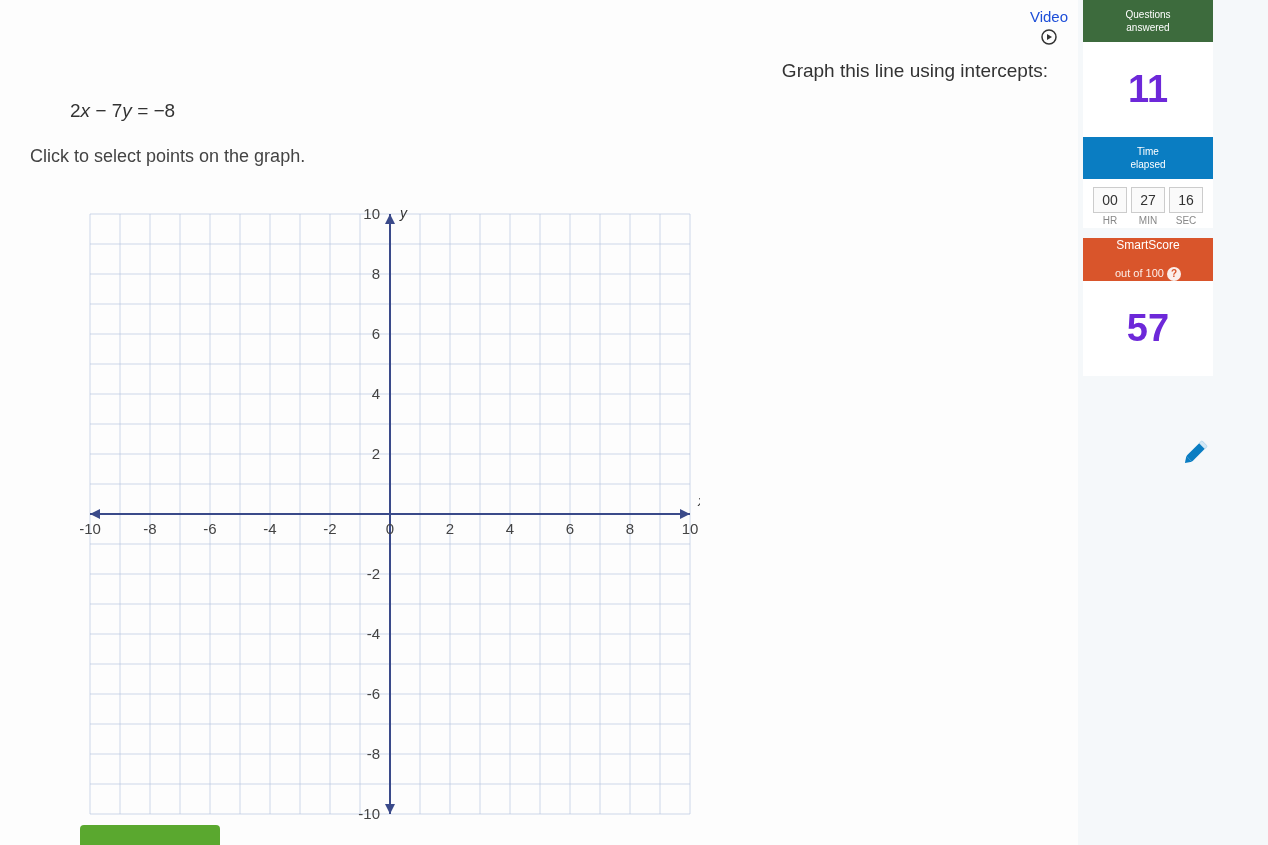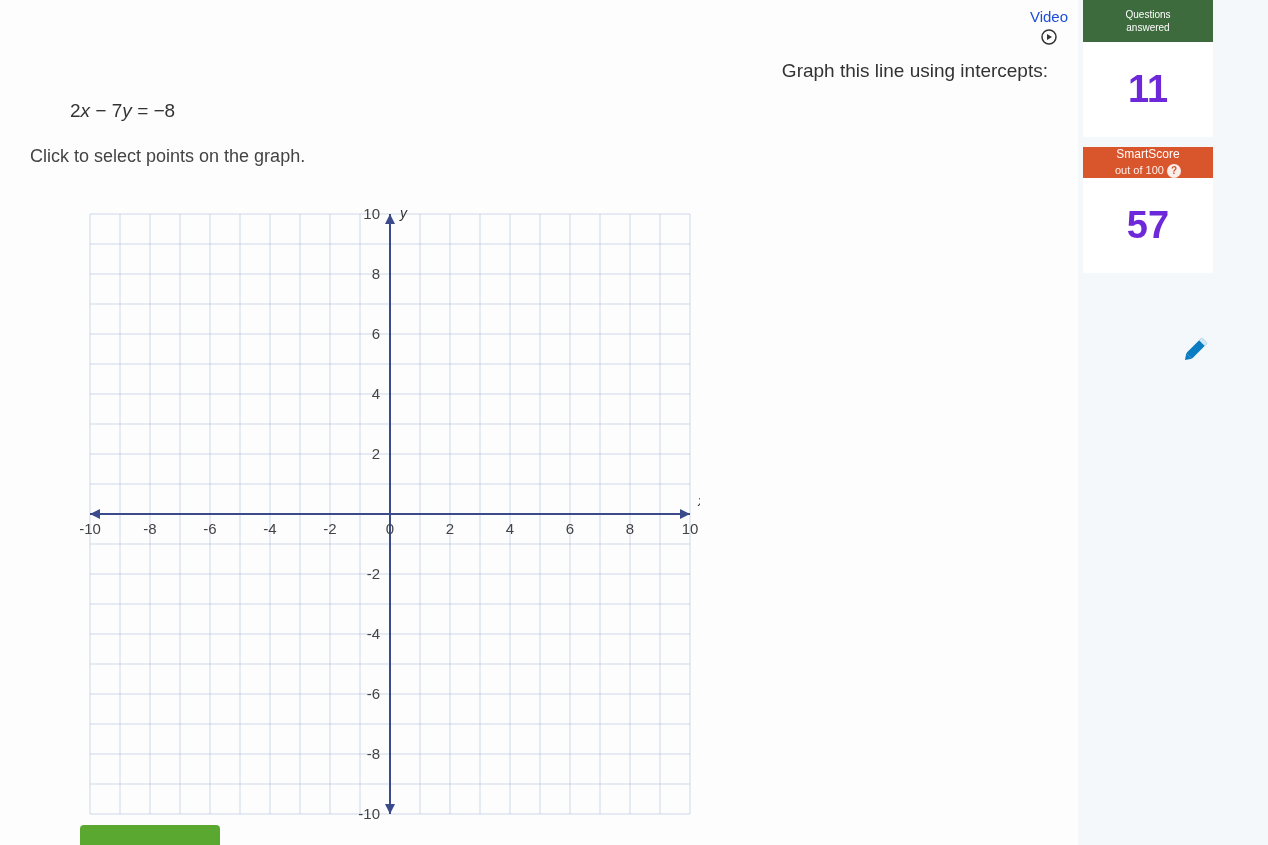--- a/index.html
+++ b/index.html
@@ -82,21 +82,21 @@
     .panel-value {
       background: #fff;
       padding: 26px 0;
       font-size: 38px;
       font-weight: bold;
       color: #6d28d9;
     }
     .questions-header { background: #3d6b3d; }
     .time-header { background: #0a7dc2; }
     .smart-header { background: #d9552b; font-size: 12px; padding: 0 4px; }
-    .smart-sub { font-size: 11px; opacity: 0.9; display: block; }
+    .smart-sub { font-size: 11px; opacity: 0.9; display: block; margin-top: 12px; }
     .time-boxes {
       display: flex;
       justify-content: center;
       gap: 4px;
       background: #fff;
       padding: 8px 4px 2px 4px;
     }
     .time-box {
       width: 34px;
       text-align: center;
@@ -243,20 +243,40 @@
 
 <div class="sidebar">
   <div class="panel">
     <div class="panel-header questions-header">
       <span style="white-space:pre-line">Questions
 answered</span>
     </div>
     <div class="panel-value">11</div>
   </div>
 
+  <div class="panel">
+    <div class="panel-header time-header">
+      <span style="white-space:pre-line">Time
+elapsed</span>
+    </div>
+    <div class="time-boxes">
+      <div class="time-box">
+        <div class="time-val">00</div>
+        <div class="time-lbl">HR</div>
+      </div>
+      <div class="time-box">
+        <div class="time-val">27</div>
+        <div class="time-lbl">MIN</div>
+      </div>
+      <div class="time-box">
+        <div class="time-val">16</div>
+        <div class="time-lbl">SEC</div>
+      </div>
+    </div>
+  </div>
 
   <div class="panel" style="margin-top:10px">
     <div class="panel-header smart-header">
       <span>SmartScore</span><br>
       <span class="smart-sub"><span>out of 100</span> <span class="help-badge">?</span></span>
     </div>
     <div class="panel-value">57</div>
   </div>
 
   <div class="pencil-icon">

